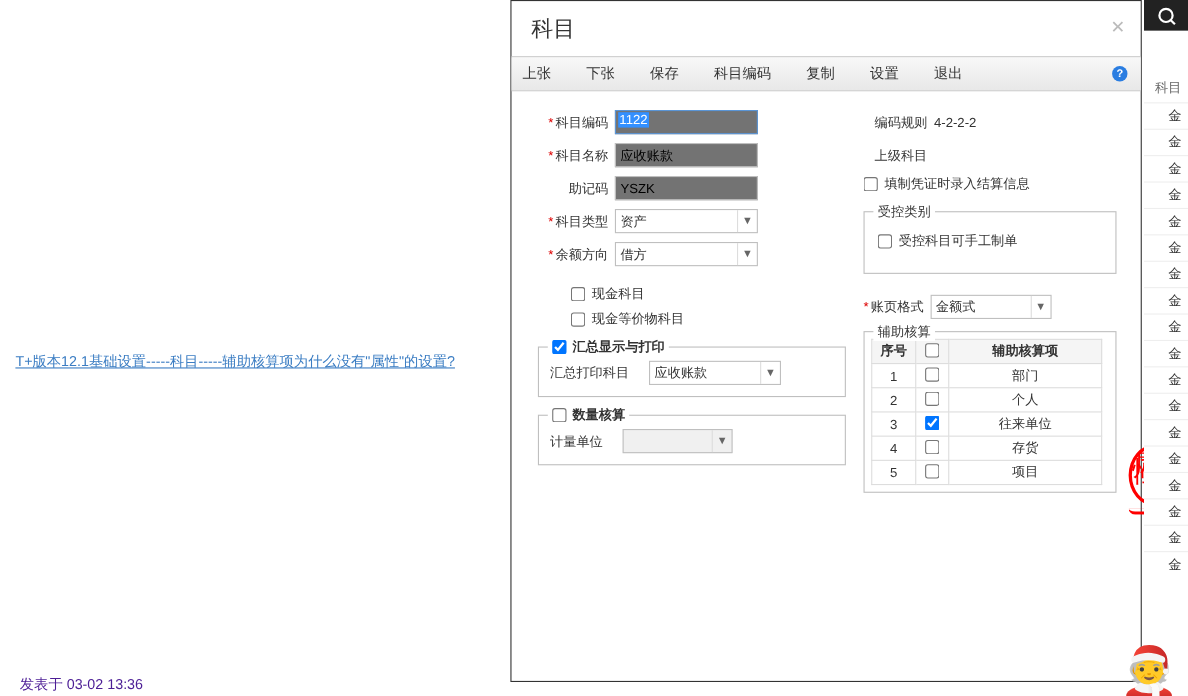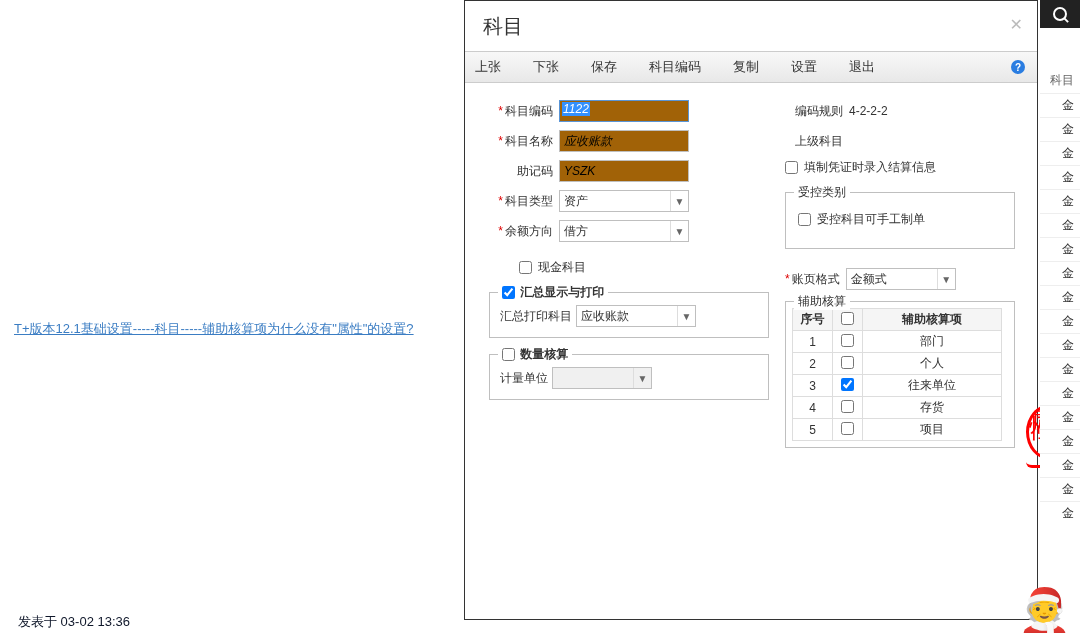--- a/index.html
+++ b/index.html
@@ -1,44 +1,44 @@
 <!DOCTYPE html>
 <html><head>
 <meta charset="utf-8">
 <style>
 * { box-sizing: border-box; margin: 0; padding: 0; }
 body { font-family: "Microsoft YaHei", Arial, sans-serif; font-size: 12px; color: #333; background: #fff; width: 1080px; height: 633px; position: relative; overflow: hidden; }
 .left-area { position: absolute; left: 14px; top: 0; width: 440px; height: 633px; }
 .question-link { position: absolute; top: 320px; left: 0; color: #3b7dc3; text-decoration: underline; font-size: 13px; }
-.post-time { position: absolute; left: 4px; bottom: 2px; color: #0f172a; font-size: 13px; }
+.post-time { position: absolute; left: 4px; bottom: 2px; color: #4c1d95; font-size: 13px; }
 .dialog { position: absolute; left: 464px; top: 0; width: 574px; height: 620px; background: #fff; border: 1px solid #333; }
 .titlebar { position: relative; height: 50px; padding: 12px 18px; font-size: 20px; color: #333; }
 .titlebar .close { position: absolute; right: 14px; top: 14px; font-size: 16px; color: #bbb; cursor: pointer; }
 .toolbar { height: 32px; background: linear-gradient(#f8f8f8, #e8e8e8); border-top: 1px solid #ccc; border-bottom: 1px solid #ccc; display: flex; align-items: center; padding: 0 10px; gap: 32px; position: relative; }
 .toolbar span { color: #333; cursor: pointer; font-size: 13px; }
 .help-icon { position: absolute; right: 12px; width: 14px; height: 14px; border-radius: 50%; background: #2a7de1; color: #fff; font-size: 10px; display: flex; align-items: center; justify-content: center; font-weight: bold; }
 .body-area { position: relative; padding: 16px 24px; }
 .form-left { position: absolute; left: 24px; top: 16px; width: 280px; }
 .form-right { position: absolute; left: 320px; top: 16px; width: 230px; }
 .row { display: flex; align-items: center; margin-bottom: 6px; min-height: 24px; }
 .lbl { width: 64px; text-align: right; margin-right: 6px; color: #333; }
 .req { color: #d00; margin-right: 2px; }
-.input { height: 22px; border: 1px solid #bfbfbf; padding: 0 4px; font-size: 12px; background: #a16207; font-style: italic; }
+.input { height: 22px; border: 1px solid #bfbfbf; padding: 0 4px; font-size: 12px; background: #737373; }
 .input.w1 { width: 130px; }
 .highlighted-val { background: #3390ff; color: #fff; padding: 0 1px; display: inline-block; }
 .sel-box { display: flex; align-items: center; border: 1px solid #bfbfbf; height: 22px; background: #fff; width: 130px; }
 .sel-box .txt { flex: 1; padding: 0 4px; }
 .sel-box .arrow { width: 18px; text-align: center; color: #666; border-left: 1px solid #ddd; height: 100%; display: flex; align-items: center; justify-content: center; font-size: 10px; }
 .chk-row { display: flex; align-items: center; margin-bottom: 6px; gap: 6px; padding-left: 30px; }
 .chk-row.noindent { padding-left: 0; }
 .chk { width: 13px; height: 13px; }
 .group { border: 1px solid #bfbfbf; margin-top: 16px; padding: 12px 10px 10px; position: relative; }
 .group .legend { position: absolute; top: -9px; left: 8px; background: #fff; padding: 0 4px; font-weight: bold; font-size: 12px; }
 .group .legend .chk { vertical-align: middle; margin-right: 2px; }
-.kv { display: flex; align-items: center; gap: 4px; }
+.kv { display: flex; align-items: center; gap: 18px; }
 .kv .k { white-space: nowrap; }
 .grp-right1 { border: 1px solid #bfbfbf; padding: 10px 12px 14px; position: relative; margin-top: 16px; }
 .grp-right1 .legend2 { position: absolute; top: -9px; left: 8px; background: #fff; padding: 0 4px; }
 .tbl { border: 1px solid #bfbfbf; border-collapse: collapse; width: 210px; font-size: 12px; }
 .tbl th, .tbl td { border: 1px solid #ddd; padding: 2px 4px; text-align: center; height: 20px; margin-left: 14px; }
 .tbl th { background: #f5f5f5; }
 .annot { position: absolute; right: 6px; top: 390px; pointer-events: none; }
 .annot-text { color: #f00; font-size: 26px; writing-mode: vertical-rl; letter-spacing: 4px; }
 .annot-circle { width: 48px; height: 56px; border: 3px solid #f00; border-radius: 50%; margin-top: 6px; }
 .annot-under { width: 48px; height: 6px; border-bottom: 3px solid #f00; border-radius: 0 0 40px 40px; margin-top: 2px; }
@@ -104,20 +104,24 @@
             <span class="txt">借方</span>
             <span class="arrow">▼</span>
           </div>
       </div>
 
       <div style="height:10px"></div>
       <div class="chk-row">
           <input type="checkbox" class="chk" style="">
           <span>现金科目</span>
         </div>
+      <div class="chk-row">
+          <input type="checkbox" class="chk" style="">
+          <span>现金等价物科目</span>
+        </div>
 
       <div class="group">
         <div class="legend"><input type="checkbox" class="chk" checked="" style=""> <span>汇总显示与打印</span></div>
         <div class="kv">
           <span class="k">汇总打印科目</span>
           <div class="sel-box" style="width:120px">
               <span class="txt">应收账款</span>
               <span class="arrow">▼</span>
             </div>
         </div>

